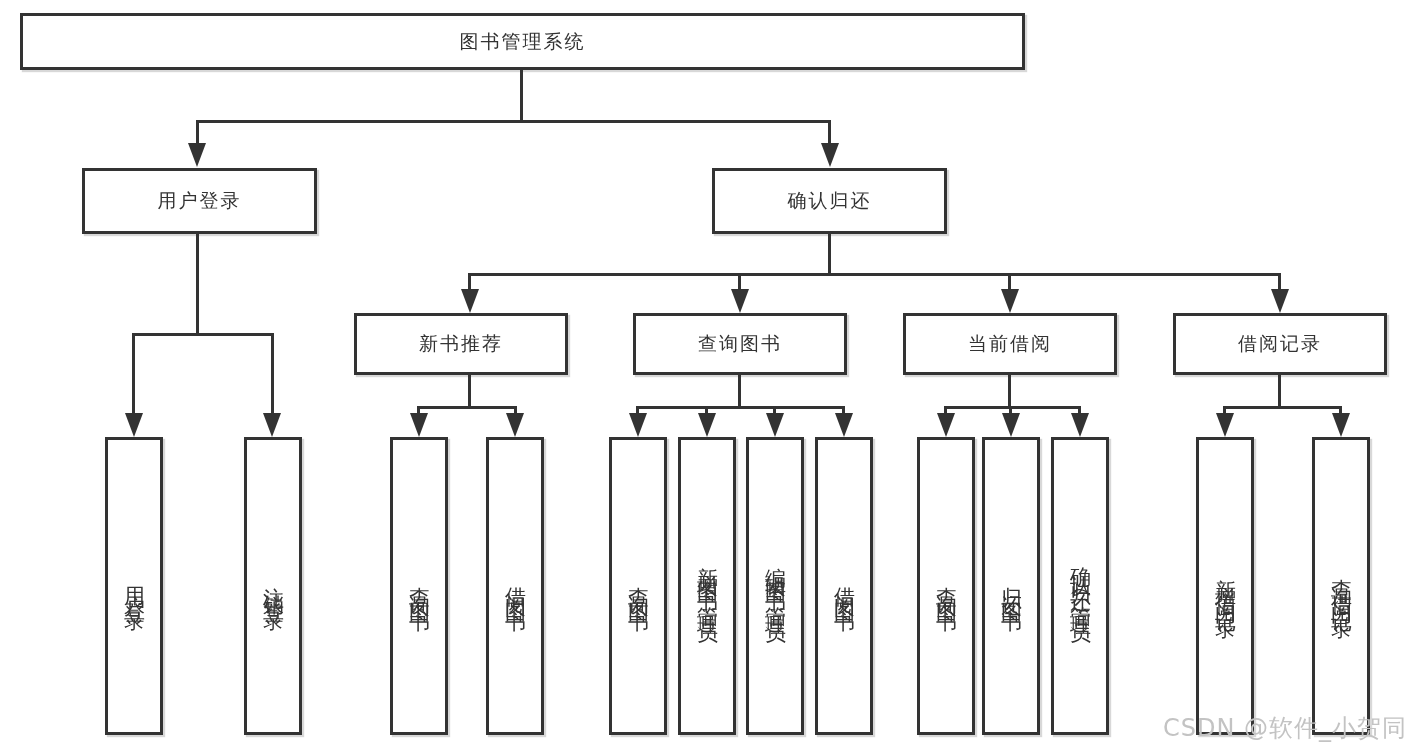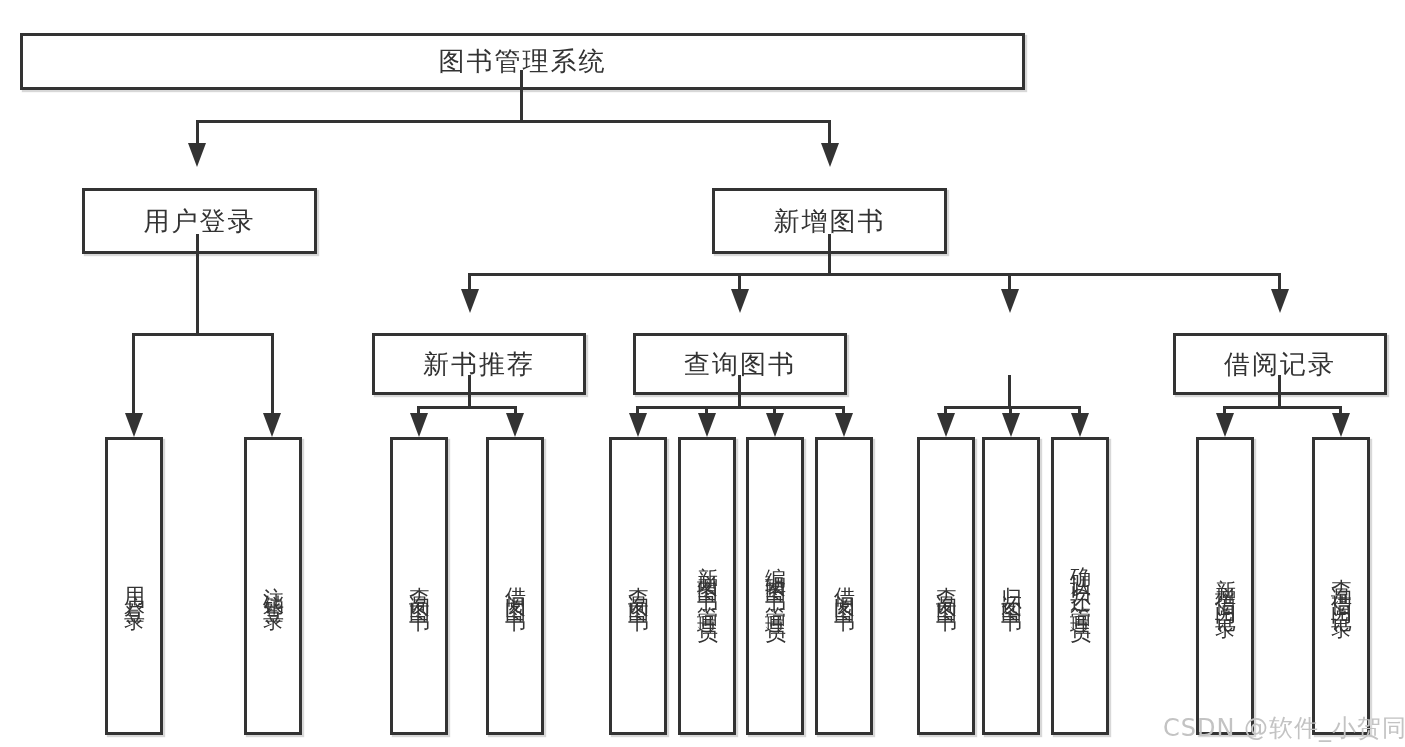--- a/index.html
+++ b/index.html
@@ -10,24 +10,23 @@
     overflow:hidden;
     font-family:"DejaVu Sans","Liberation Sans",sans-serif;
     color:#333333;
   }
   .hbox{
     position:absolute;
     box-sizing:border-box;
     border:3px solid #333333;
     background:#ffffff;
     display:flex;align-items:center;justify-content:center;
-    font-size:26px;
+    font-size:19px;
     letter-spacing:2px;
     box-shadow:2px 2px 1px rgba(100,100,100,0.25);
-    margin-top:20px;
   }
   .vbox{
     position:absolute;
     box-sizing:border-box;
     border:3px solid #333333;
     background:#ffffff;
     display:flex;align-items:center;justify-content:center;
     box-shadow:2px 2px 1px rgba(100,100,100,0.25);
   }
   .vbox span{
@@ -71,46 +70,49 @@
   <div class="line" style="left:196px;top:120px;width:635px;height:3px;"></div>
   <div class="line" style="left:196px;top:120px;width:3px;height:26px;"></div>
   <div class="arrow" style="left:188px;top:143px;"></div>
   <div class="line" style="left:828px;top:120px;width:3px;height:26px;"></div>
   <div class="arrow" style="left:821px;top:143px;"></div>
 
   <div class="hbox" style="left:82px;top:168px;width:235px;height:66px;">
     <span>用户登录</span>
   </div>
   <div class="hbox" style="left:712px;top:168px;width:235px;height:66px;">
-    <span>新增图书</span>
+    <span>确认归还</span>
   </div>
 
   <div class="line" style="left:196px;top:234px;width:3px;height:102px;"></div>
   <div class="line" style="left:132px;top:333px;width:142px;height:3px;"></div>
   <div class="line" style="left:132px;top:333px;width:3px;height:82px;"></div>
   <div class="arrow" style="left:125px;top:413px;"></div>
   <div class="line" style="left:271px;top:333px;width:3px;height:82px;"></div>
   <div class="arrow" style="left:263px;top:413px;"></div>
 
   <div class="line" style="left:828px;top:234px;width:3px;height:42px;"></div>
   <div class="line" style="left:468px;top:273px;width:813px;height:3px;"></div>
   <div class="line" style="left:468px;top:273px;width:3px;height:20px;"></div>
   <div class="arrow" style="left:461px;top:289px;"></div>
   <div class="line" style="left:738px;top:273px;width:3px;height:20px;"></div>
   <div class="arrow" style="left:731px;top:289px;"></div>
   <div class="line" style="left:1008px;top:273px;width:3px;height:20px;"></div>
   <div class="arrow" style="left:1001px;top:289px;"></div>
   <div class="line" style="left:1278px;top:273px;width:3px;height:20px;"></div>
   <div class="arrow" style="left:1271px;top:289px;"></div>
 
-  <div class="hbox" style="left:372px;top:313px;width:214px;height:62px;">
+  <div class="hbox" style="left:354px;top:313px;width:214px;height:62px;">
     <span>新书推荐</span>
   </div>
   <div class="hbox" style="left:633px;top:313px;width:214px;height:62px;">
     <span>查询图书</span>
+  </div>
+  <div class="hbox" style="left:903px;top:313px;width:214px;height:62px;">
+    <span>当前借阅</span>
   </div>
   <div class="hbox" style="left:1173px;top:313px;width:214px;height:62px;">
     <span>借阅记录</span>
   </div>
 
   <div class="line" style="left:468px;top:375px;width:3px;height:33px;"></div>
   <div class="line" style="left:417px;top:406px;width:100px;height:3px;"></div>
   <div class="line" style="left:417px;top:406px;width:3px;height:10px;"></div>
   <div class="arrow" style="left:410px;top:413px;"></div>
   <div class="line" style="left:514px;top:406px;width:3px;height:10px;"></div>

